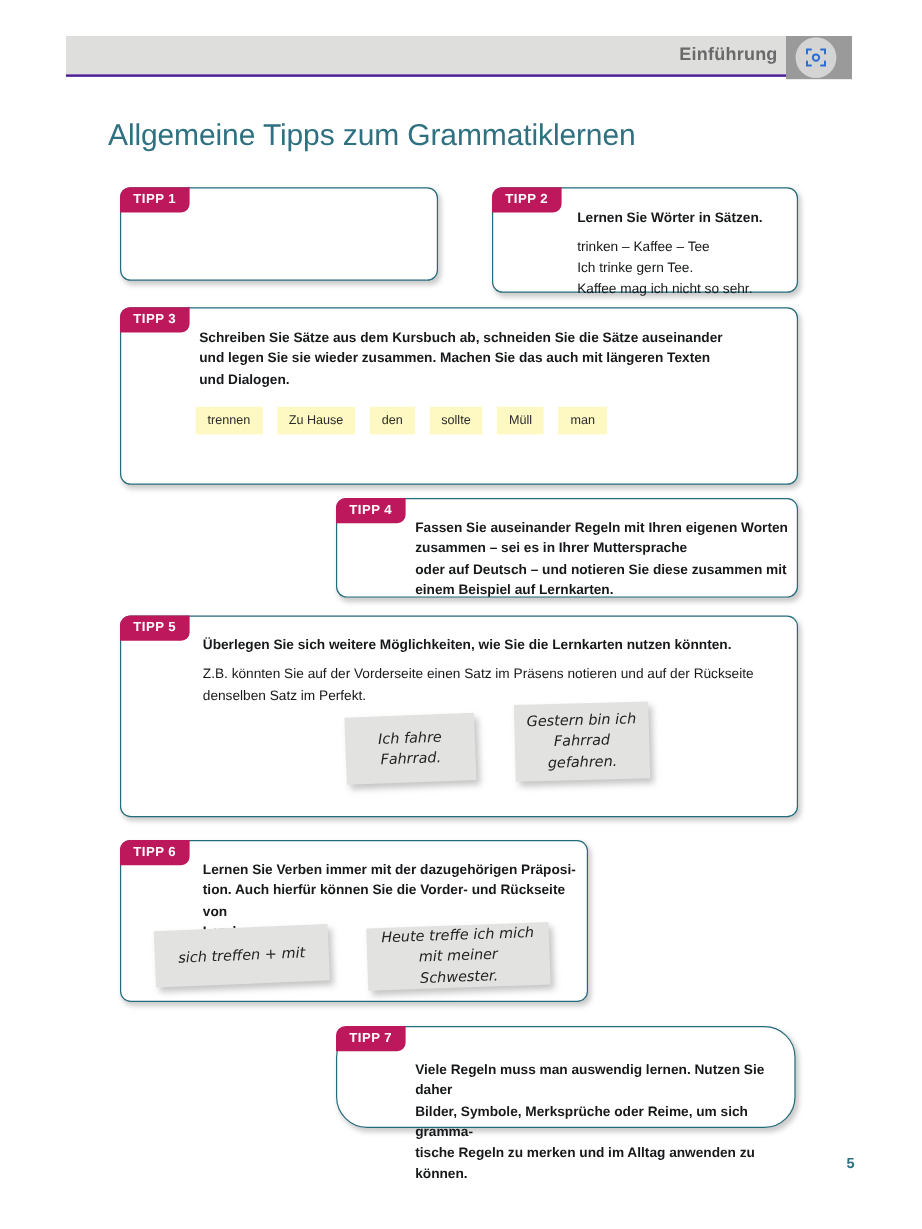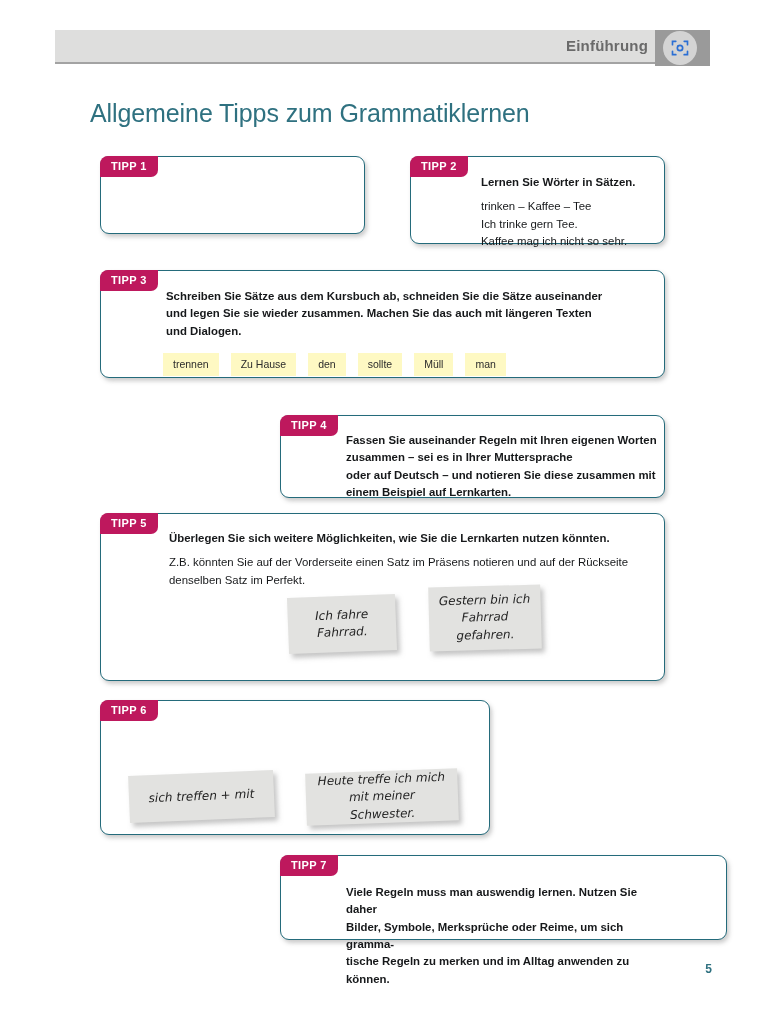--- a/index.html
+++ b/index.html
@@ -17,21 +17,21 @@
   }
 
   
   .page-header {
     position: absolute;
     left: 55px;
     top: 30px;
     width: 655px;
     height: 34px;
     background: #dededd;
-    border-bottom: 2px solid #a3a3a3;
+    border-bottom: 2px solid #4c1d95;
     box-sizing: border-box;
   }
   .header-title {
     position: absolute;
     right: 62px;
     top: 7px;
     font-size: 15px;
     font-weight: bold;
     color: #6a6a6a;
     letter-spacing: .2px;
@@ -177,21 +177,21 @@
   <div class="tip-label">TIPP 2</div>
   <div class="tip-body" style="left:70px; top:17px; width:180px;">
     <span class="bold">Lernen Sie Wörter in Sätzen.</span>
     <div class="gap"></div>
     <span class="reg">trinken – Kaffee – Tee</span>
     <span class="reg">Ich trinke gern Tee.</span>
     <span class="reg">Kaffee mag ich nicht so sehr.</span>
   </div>
 </div>
 
-<div class="tip-box" style="left:100px; top:270px; width:565px; height:108px;text-decoration:underline;">
+<div class="tip-box" style="left:100px; top:256px; width:565px; height:148px;text-decoration:underline;">
   <div class="tip-label">TIPP 3</div>
   <div class="tip-body" style="left:65px; top:17px; width:490px;">
     <span class="bold">Schreiben Sie Sätze aus dem Kursbuch ab, schneiden Sie die Sätze auseinander</span>
     <span class="bold">und legen Sie sie wieder zusammen. Machen Sie das auch mit längeren Texten</span>
     <span class="bold">und Dialogen.</span>
   </div>
   <div class="chips" style="left:62px; top:82px;">
     <div class="chip">trennen</div>
     <div class="chip">Zu Hause</div>
     <div class="chip">den</div>
@@ -231,36 +231,41 @@
     <div>
       <span>Gestern bin ich</span>
       <span>Fahrrad</span>
       <span>gefahren.</span>
     </div>
   </div>
 </div>
 
 <div class="tip-box" style="left:100px; top:700px; width:390px; height:135px;">
   <div class="tip-label">TIPP 6</div>
+  <div class="tip-body" style="left:68px; top:16px; width:320px;">
+    <span class="bold">Lernen Sie Verben immer mit der dazugehörigen Präposi-</span>
+    <span class="bold">tion. Auch hierfür können Sie die Vorder- und Rückseite von</span>
+    <span class="bold">Lernkarten nutzen.</span>
+  </div>
 
   <div class="note" style="left:28px; top:72px; width:145px; height:47px; transform:rotate(-2.4deg);">
     <div>
       <span>sich treffen + mit</span>
     </div>
   </div>
 
   <div class="note" style="left:205px; top:70px; width:152px; height:52px; transform:rotate(-2deg);">
     <div>
       <span>Heute treffe ich mich</span>
       <span>mit meiner Schwester.</span>
     </div>
   </div>
 </div>
 
-<div class="tip-box" style="left:280px; top:855px; width:447px; height:85px;">
+<div class="tip-box" style="left:280px; top:855px; width:383px; height:85px;border-radius:26px;">
   <div class="tip-label">TIPP 7</div>
   <div class="tip-body" style="left:65px; top:28px; width:320px;">
     <span class="bold">Viele Regeln muss man auswendig lernen. Nutzen Sie daher</span>
     <span class="bold">Bilder, Symbole, Merksprüche oder Reime, um sich gramma-</span>
     <span class="bold">tische Regeln zu merken und im Alltag anwenden zu können.</span>
   </div>
 </div>
 
 <div class="page-number">5</div>
 

